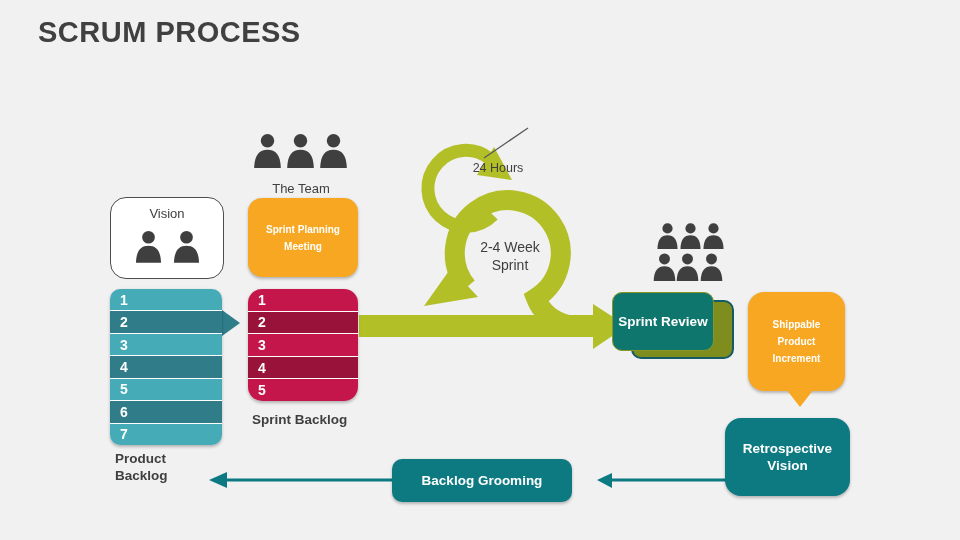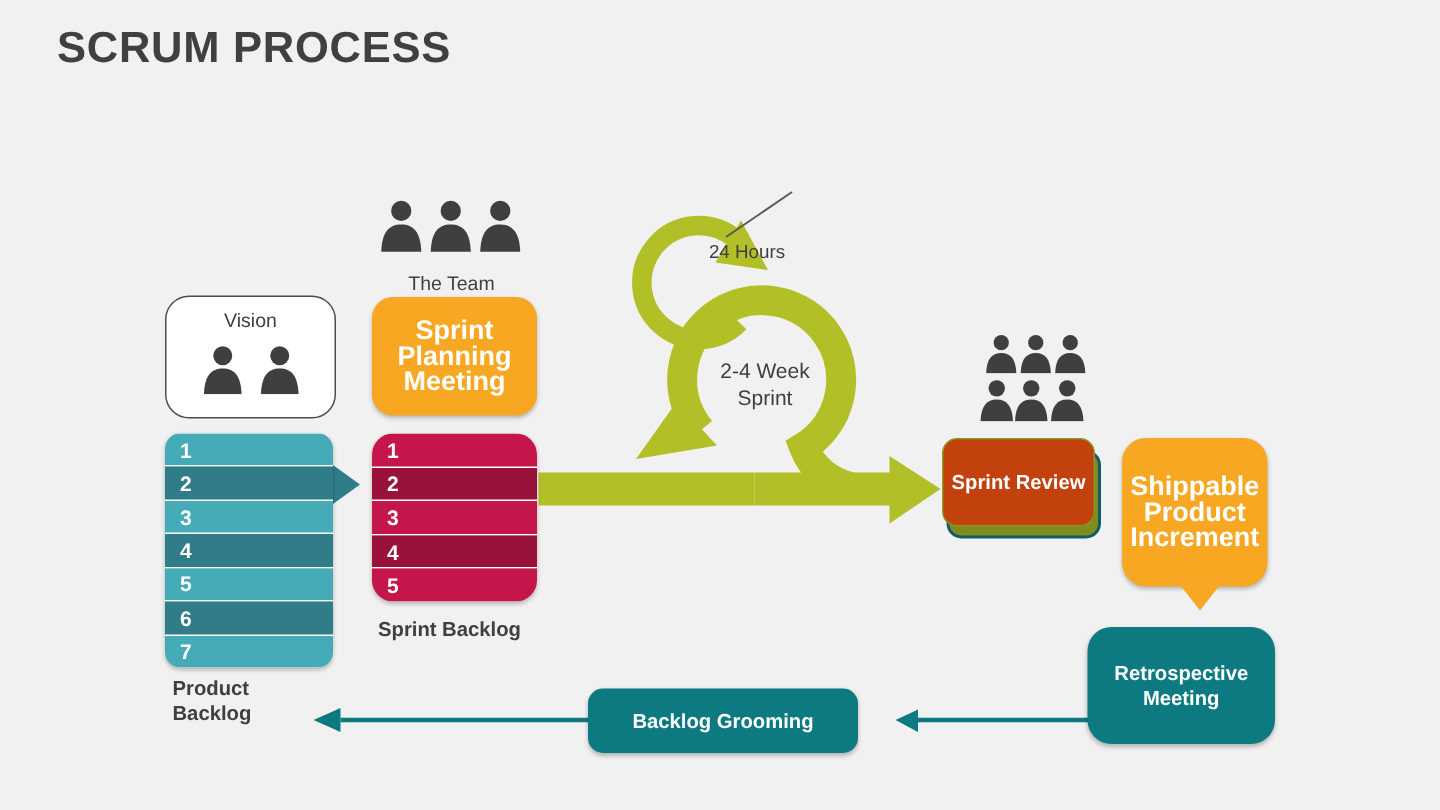--- a/index.html
+++ b/index.html
@@ -4,21 +4,21 @@
 <style>
   html,body{margin:0;padding:0;}
   .slide{position:relative;width:960px;height:540px;background:#F1F1F2;overflow:hidden;
          font-family:"Liberation Sans",sans-serif;color:#3F3F3F;}
   .abs{position:absolute;}
   .ctr{display:flex;align-items:center;justify-content:center;text-align:center;}
   .title{left:38px;top:16px;font-size:29px;font-weight:bold;color:#404040;letter-spacing:0.5px;}
   .whitebox{background:#FFFFFF;border:1.6px solid #4D4D4D;border-radius:16px;}
   .orange{background:#F7A721;}
   .teal{background:#0D7A82;}
-  .boxtxt{color:#FFFFFF;font-weight:bold;font-size:18px;line-height:17px;}
+  .boxtxt{color:#FFFFFF;font-weight:bold;font-size:10px;line-height:17px;}
   .gtxt{font-size:13px;line-height:16px;color:#3F3F3F;}
   .blabel{font-weight:bold;font-size:13.5px;line-height:17px;color:#3F3F3F;text-align:left;}
   .shadow{box-shadow:0 1.5px 3px rgba(0,0,0,0.25);}
   .stack{border-radius:10px;overflow:hidden;display:flex;flex-direction:column;}
   .stack .row{flex:1;display:flex;align-items:center;border-bottom:1.5px solid #FFFFFF;}
   .stack .row:last-child{border-bottom:none;}
   .stack .num{padding-left:10px;color:#FFFFFF;font-weight:bold;font-size:14px;}
   .t-light{background:#45ABB7;} .t-dark{background:#307D89;}
   .c-light{background:#C4164A;} .c-dark{background:#981239;}
   .person{fill:#3F3F3F;}
@@ -155,30 +155,30 @@
       <use href="#person"></use>
     </svg>
   <svg class="person abs" style="left:674px;top:252px;" width="27" height="29">
       <use href="#person"></use>
     </svg>
   <svg class="person abs" style="left:698px;top:252px;" width="27" height="29">
       <use href="#person"></use>
     </svg>
 
   <div class="abs" style="left:631px;top:300px;width:103px;height:59px;background:#7F8C1E;border:2px solid #135C66;border-radius:10px;box-sizing:border-box;"></div>
-  <div class="abs ctr boxtxt" style="left:628px;top:292px;width:102px;height:59px;background:#c2410c;border:1.5px solid #8A9623;border-radius:10px;box-sizing:border-box;font-size:13.5px;">
+  <div class="abs ctr boxtxt" style="left:612px;top:292px;width:102px;height:59px;background:#0f766e;border:1.5px solid #8A9623;border-radius:10px;box-sizing:border-box;font-size:13.5px;">
     <span>Sprint Review</span>
   </div>
 
   <div class="abs orange shadow ctr boxtxt" style="left:748px;top:292px;width:97px;height:99px;border-radius:16px;padding:0 8px;box-sizing:border-box;">
     <span>Shippable Product Increment</span>
   </div>
   <div class="abs bubble-tail" style="left:786px;top:389px;"></div>
 
   <div class="abs teal shadow ctr boxtxt" style="left:725px;top:418px;width:125px;height:78px;border-radius:16px;font-size:13.5px;padding:0 12px;box-sizing:border-box;">
-    <span>Retrospective Meeting</span>
+    <span>Retrospective Vision</span>
   </div>
 
   <div class="abs teal shadow ctr boxtxt" style="left:392px;top:459px;width:180px;height:43px;border-radius:10px;font-size:13.5px;">
     <span>Backlog Grooming</span>
   </div>
 
 </div>
 
 </body></html>

